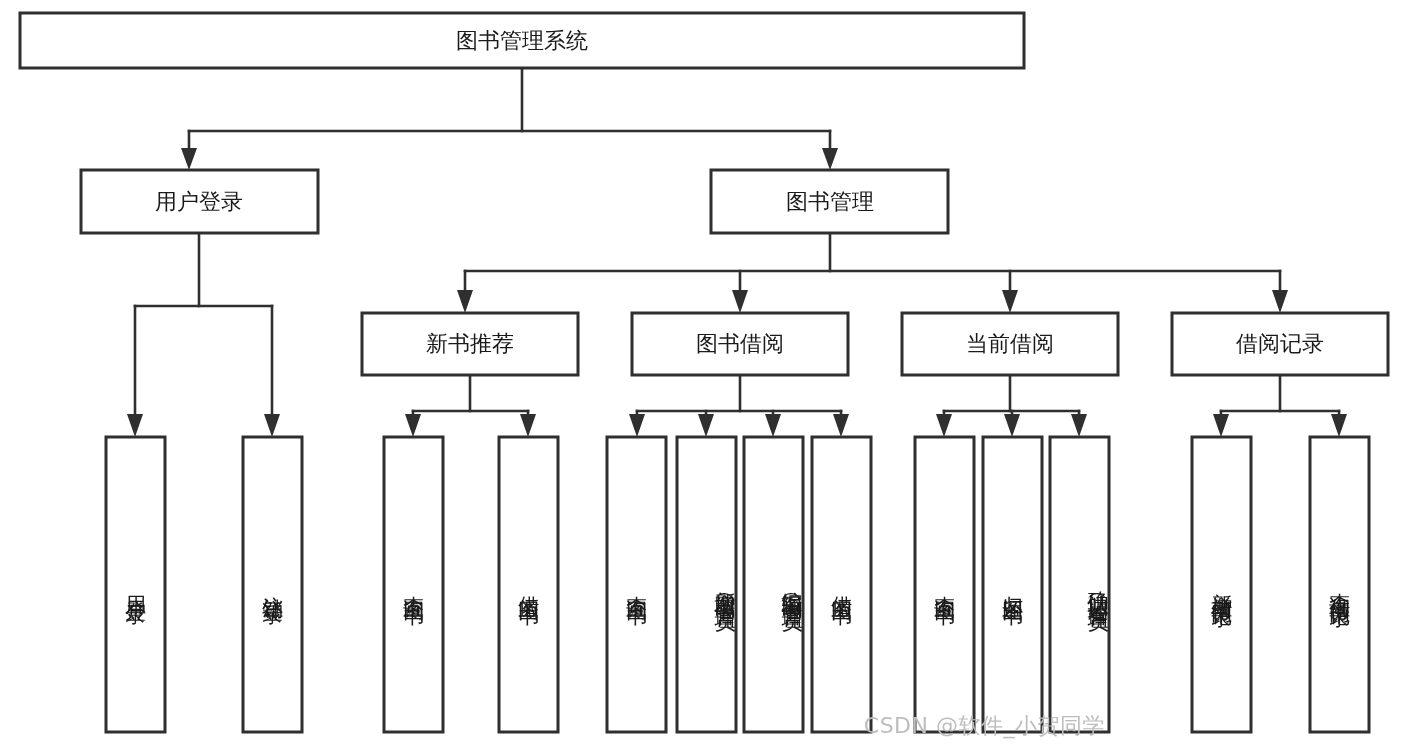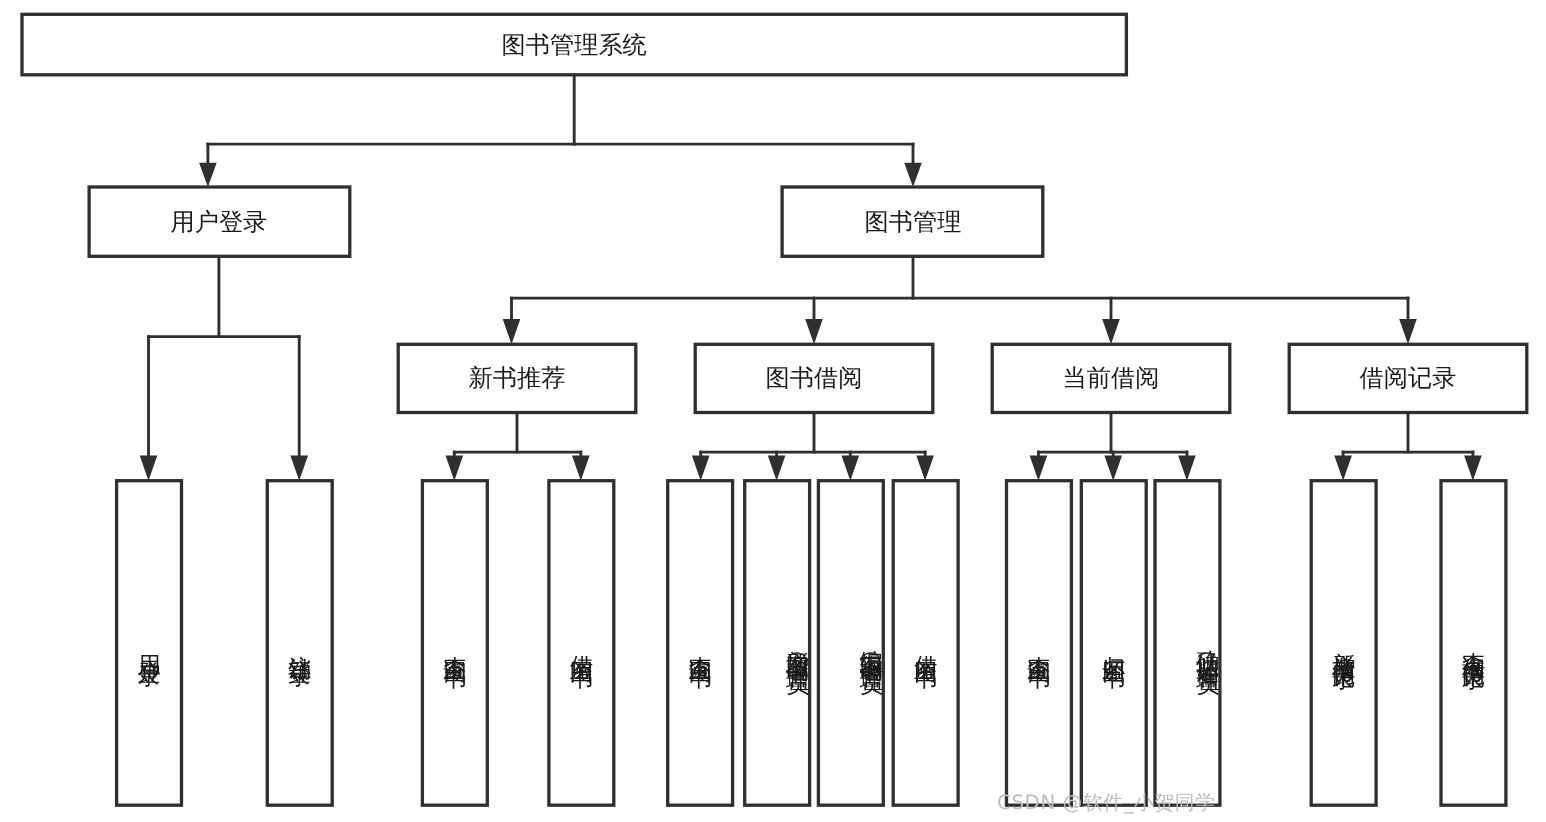--- a/index.html
+++ b/index.html
@@ -64,21 +64,21 @@
     pointer-events: none;
   }
   .node-label-v.centered {
     align-items: center;
   }
   #watermark {
     position: absolute;
     right: 8px;
     bottom: 6px;
     font-family: "DejaVu Sans", "Liberation Sans", sans-serif;
-    font-size: 18px;
+    font-size: 22px;
     color: #bdbdbd;
     letter-spacing: 0.5px;
     white-space: nowrap;
   }
 </style>
 </head>
 <body>
 
 <div id="diagram-root">
 

